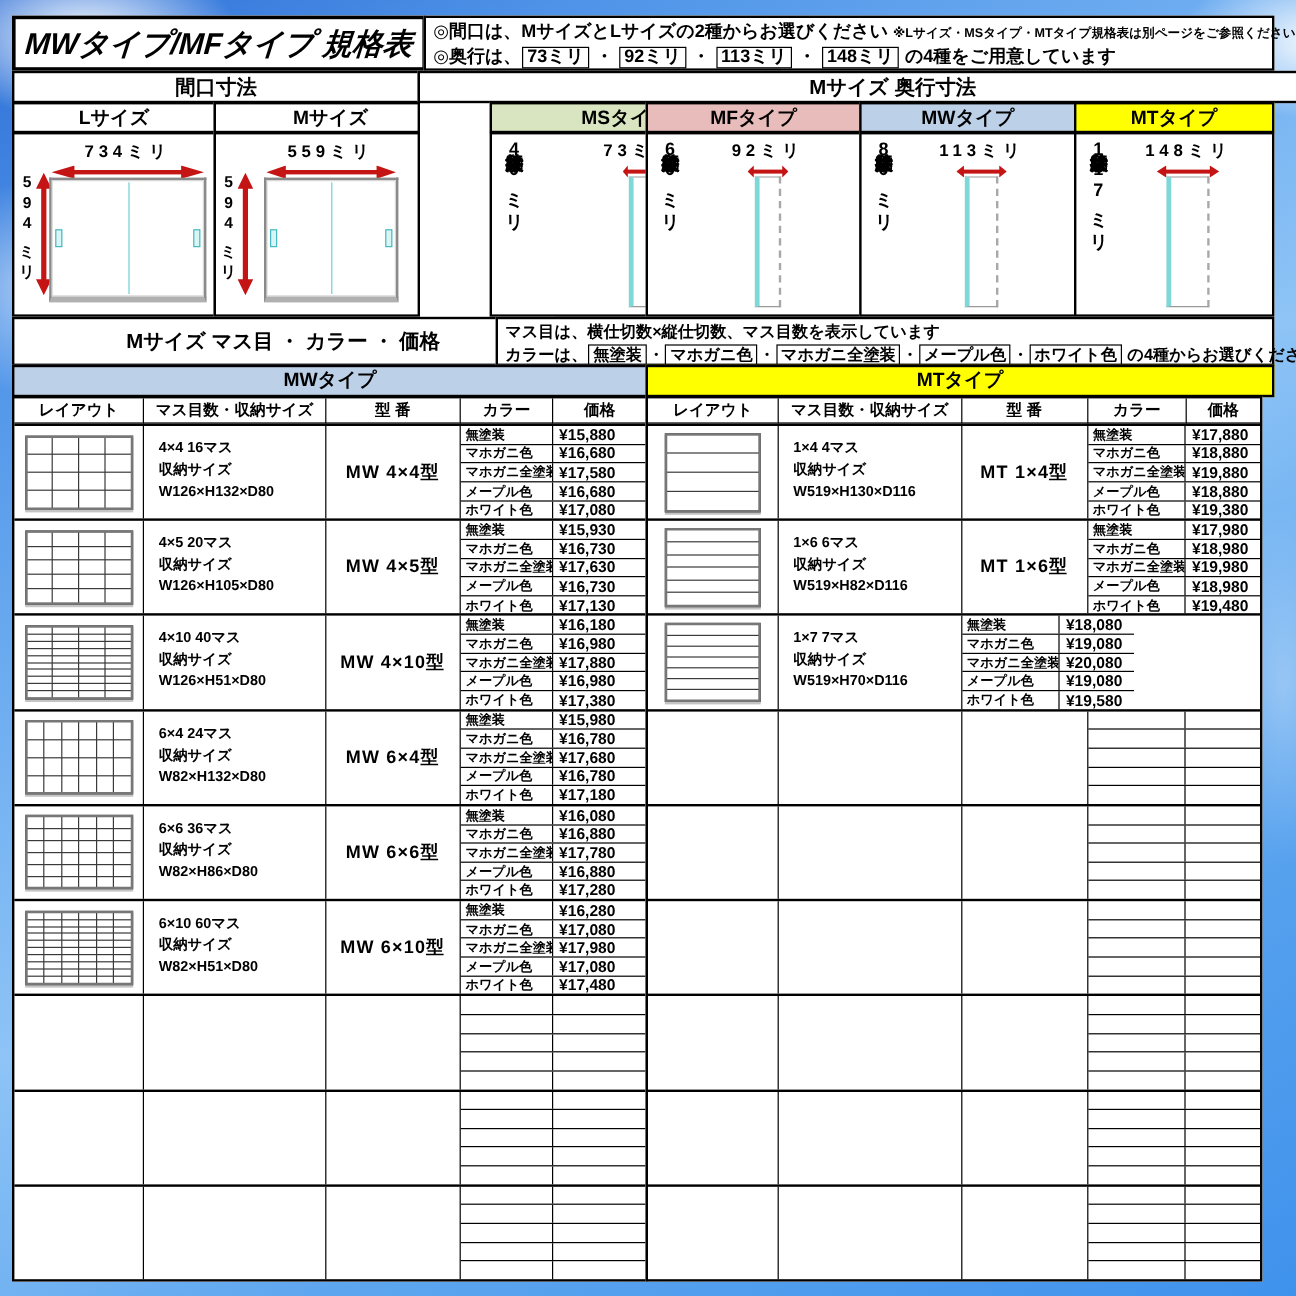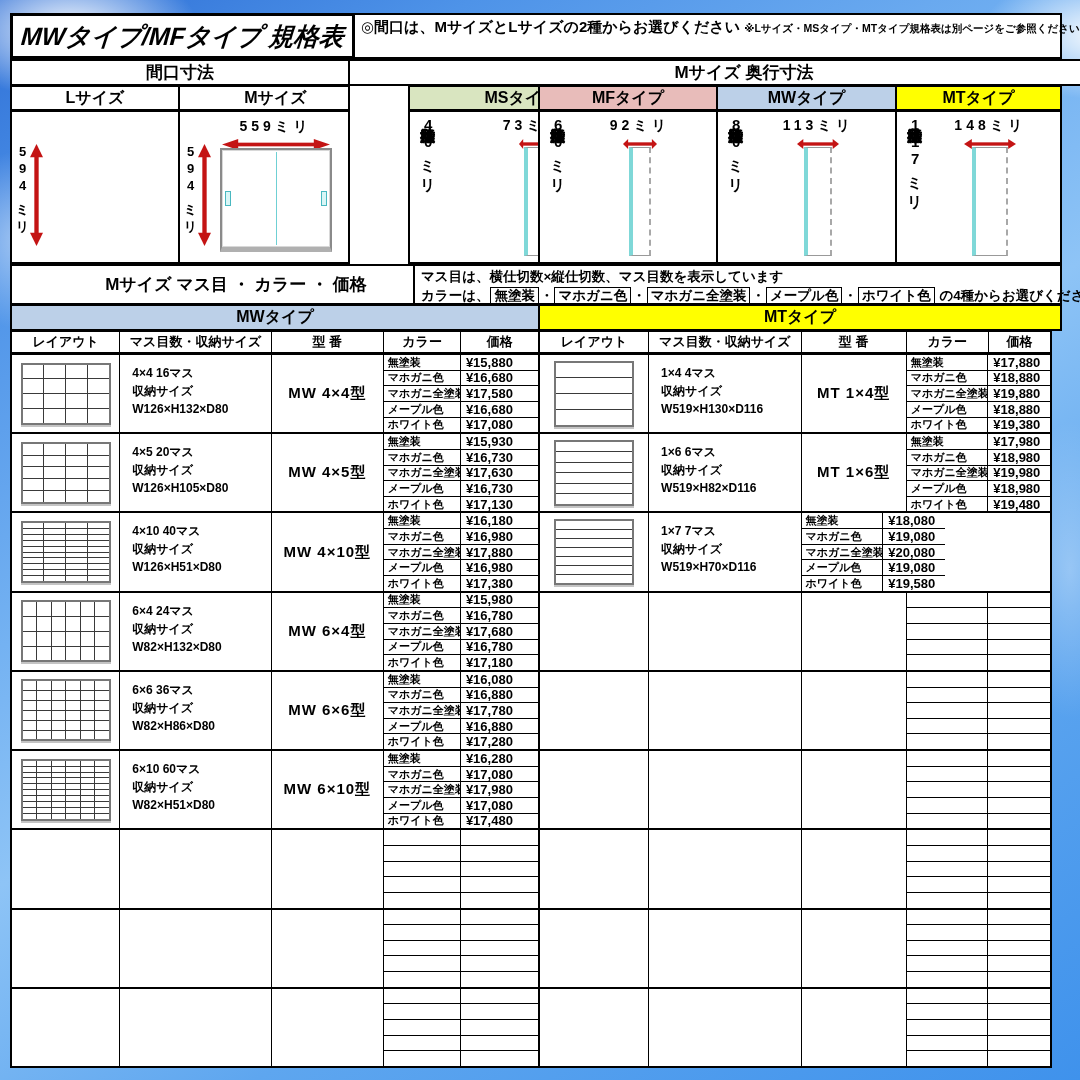--- a/index.html
+++ b/index.html
@@ -90,40 +90,54 @@
 <div class="cloud cl4"></div>
 
 <div class="paper" style="left:10px;top:13px;width:1042px;height:1055px;"></div>
 <div class="paper" style="left:1052px;top:13px;width:10px;height:317px;"></div>
 
 <div class="box center" id="title-box">
   <span class="t">MWタイプ/MFタイプ 規格表</span>
 </div>
 <div class="box" id="notes-box">
   <div><span>◎間口は、MサイズとLサイズの2種からお選びください</span> <span class="sub">※Lサイズ・MSタイプ・MTタイプ規格表は別ページをご参照ください</span></div>
+  <div><span>◎奥行は、</span><span id="depth-boxes"><span class="boxed">73ミリ</span> ・ <span class="boxed">92ミリ</span> ・ <span class="boxed">113ミリ</span> ・ <span class="boxed">148ミリ</span></span><span> の4種をご用意しています</span></div>
 </div>
 
 <div class="box center" id="width-hdr">間口寸法</div>
 <div class="box center" id="depth-hdr">Mサイズ 奥行寸法</div>
 
 <div class="box center r3 x-l">Lサイズ</div>
 <div class="box center r3 x-m">Mサイズ</div>
 <div class="box center r3 x-t0" style="background: rgb(217, 229, 192);">MSタイプ</div>
 <div class="box center r3 x-t1" style="background: rgb(232, 188, 186);">MFタイプ</div>
 <div class="box center r3 x-t2" style="background: rgb(188, 208, 232);">MWタイプ</div>
 <div class="box center r3 x-t3" style="background: rgb(255, 255, 0);">MTタイプ</div>
 
 <div class="box cab-cell diag x-l">
   <div class="cab-left">
     <span class="vdim">594ミリ</span>
     <span class="arrow-v av"><svg viewBox="0 0 12 100" preserveAspectRatio="none" width="100%" height="100%">
           <polygon points="6,0 0,13 12,13" fill="#c41414"></polygon>
           <rect x="4" y="11" width="4" height="78" fill="#c41414"></rect>
           <polygon points="6,100 0,87 12,87" fill="#c41414"></polygon>
         </svg></span>
+  </div>
+  <div class="cab-right">
+    <span class="dim">734ミリ</span>
+    <span class="arrow-h ah"><svg viewBox="0 0 100 12" preserveAspectRatio="none" width="100%" height="100%">
+          <polygon points="0,6 15,0 15,12" fill="#c41414"></polygon>
+          <rect x="13" y="4" width="74" height="4" fill="#c41414"></rect>
+          <polygon points="100,6 85,0 85,12" fill="#c41414"></polygon>
+        </svg></span>
+    <div class="cabinet">
+      <div class="cab-mid"></div>
+      <div class="handle h-l"></div>
+      <div class="handle h-r"></div>
+    </div>
   </div>
 </div>
 <div class="box cab-cell diag x-m m-cab">
   <div class="cab-left">
     <span class="vdim">594ミリ</span>
     <span class="arrow-v av"><svg viewBox="0 0 12 100" preserveAspectRatio="none" width="100%" height="100%">
           <polygon points="6,0 0,13 12,13" fill="#c41414"></polygon>
           <rect x="4" y="11" width="4" height="78" fill="#c41414"></rect>
           <polygon points="6,100 0,87 12,87" fill="#c41414"></polygon>
         </svg></span>

